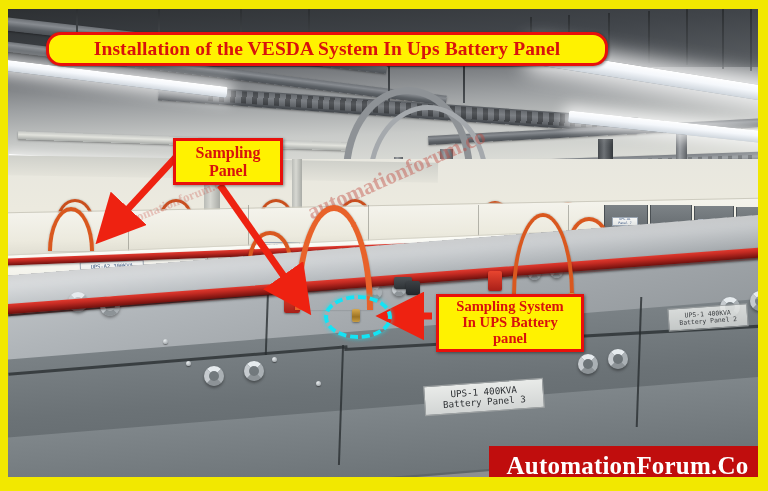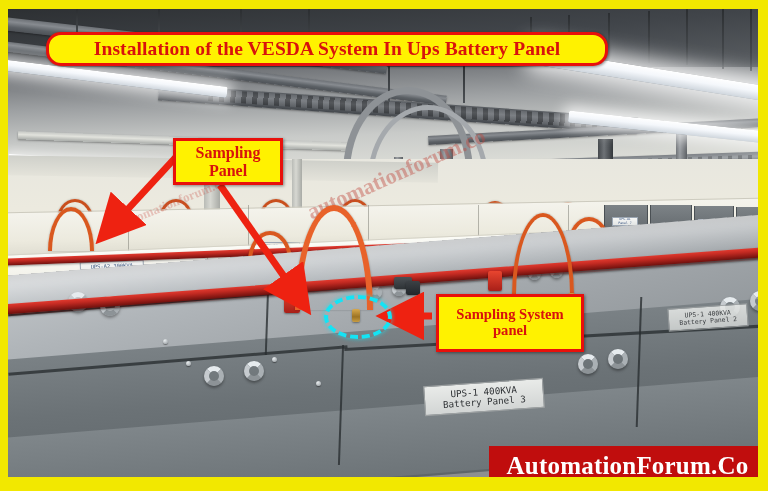--- a/index.html
+++ b/index.html
@@ -511,20 +511,21 @@
       <span>Installation of the VESDA System In Ups Battery Panel</span>
     </div>
 
     <div class="callout" id="pipe-callout">
       <span>Sampling</span>
       <span>Panel</span>
     </div>
 
     <div class="callout" id="point-callout">
       <span>Sampling System</span>
+      <span>In UPS Battery</span>
       <span>panel</span>
     </div>
 
     <div id="watermark-bar">
       <span>AutomationForum.Co</span>
     </div>
 
   </div>
 </div>
 

